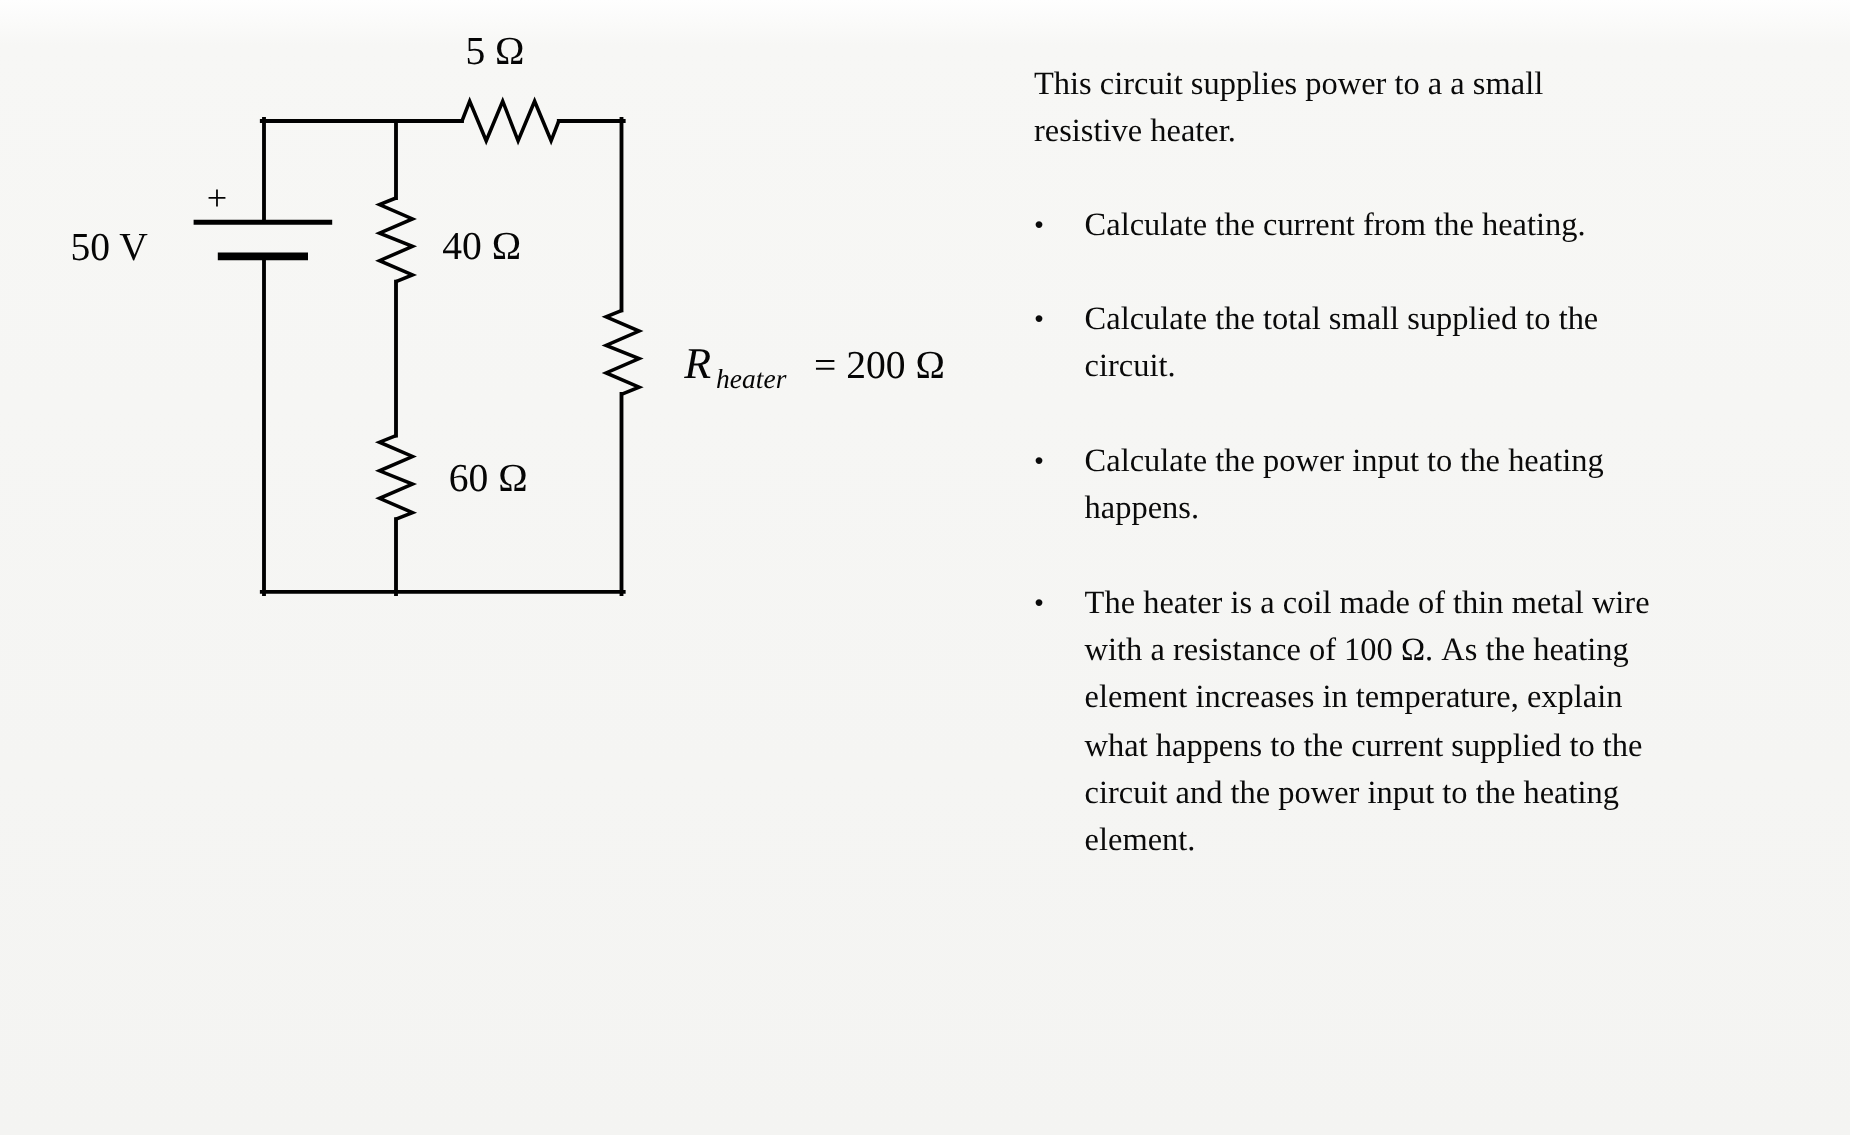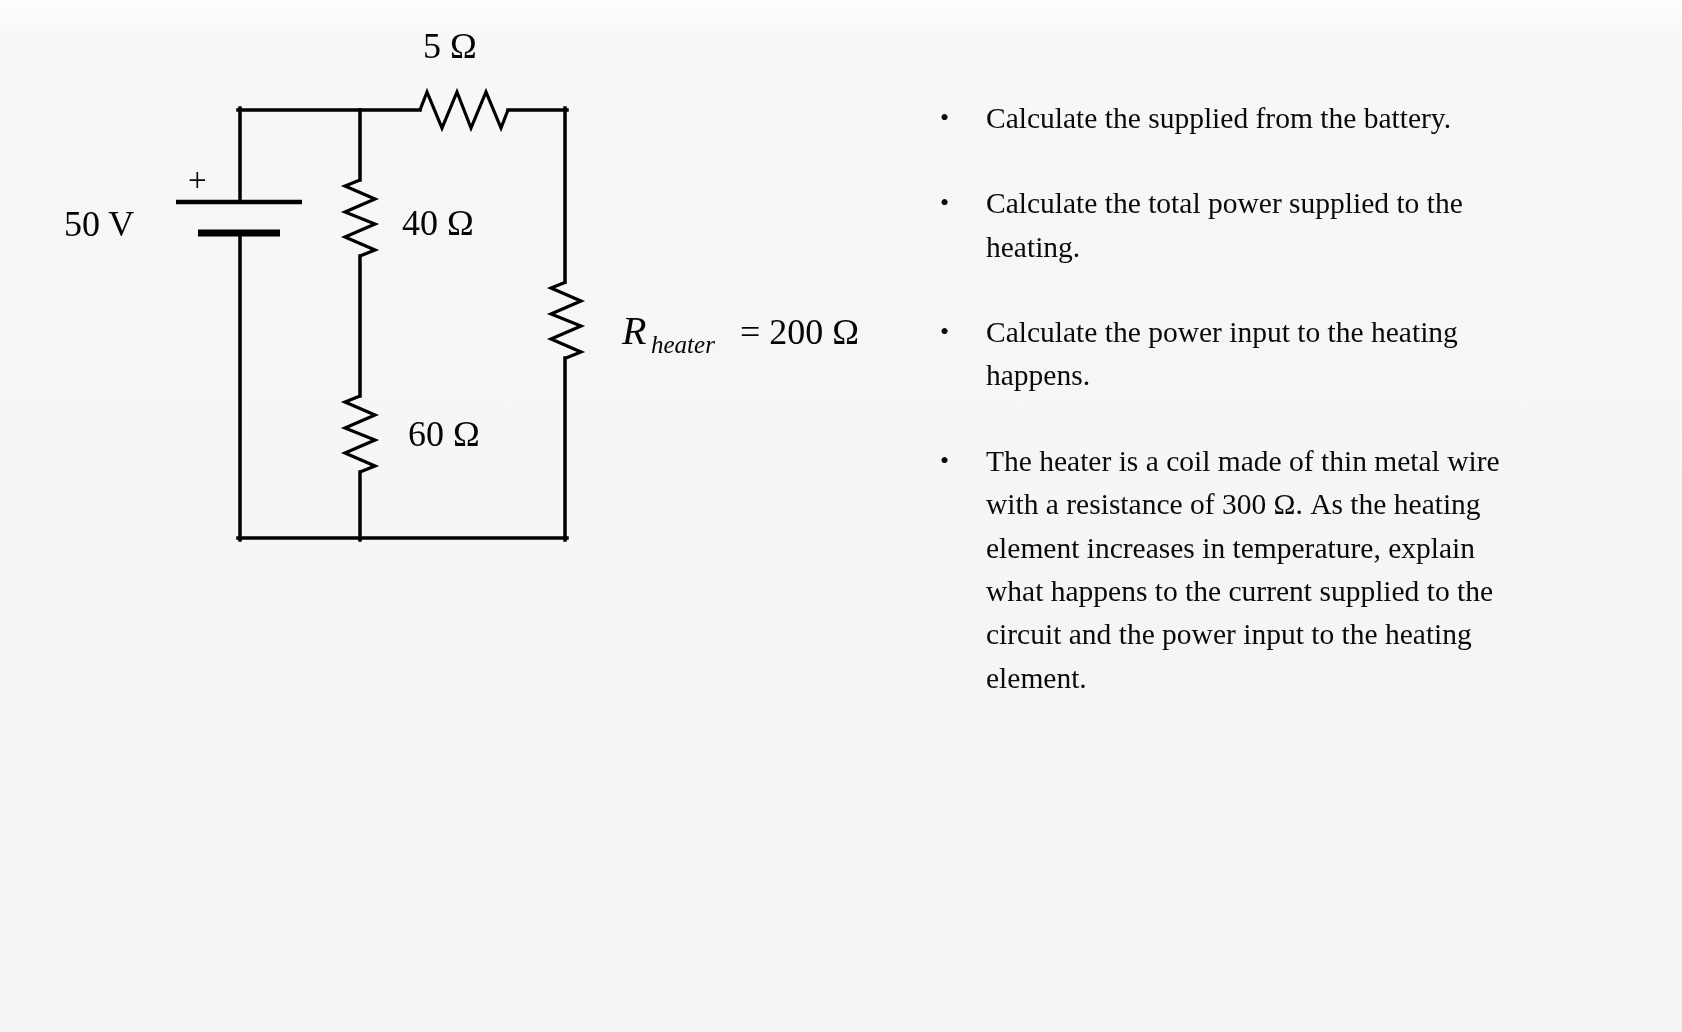--- a/index.html
+++ b/index.html
@@ -77,35 +77,36 @@
 
     <g>
       <text class="lbl-r" x="622" y="344">R</text>
       <text class="lbl-sub" x="651" y="353">heater</text>
       <text class="lbl" x="740" y="344">= 200 Ω</text>
     </g>
   </svg>
 
   <div class="problem">
 
+    <p class="intro">This circuit supplies power to a a small resistive heater.</p>
 
     <div class="bullet">
       <span class="dot">•</span>
-      <span class="btext">Calculate the supplied from the battery.</span>
+      <span class="btext">Calculate the current from the heating.</span>
     </div>
 
     <div class="bullet">
       <span class="dot">•</span>
-      <span class="btext">Calculate the total power supplied to the heating.</span>
+      <span class="btext">Calculate the total small supplied to the circuit.</span>
     </div>
 
     <div class="bullet">
       <span class="dot">•</span>
       <span class="btext">Calculate the power input to the heating happens.</span>
     </div>
 
     <div class="bullet">
       <span class="dot">•</span>
-      <span class="btext">The heater is a coil made of thin metal wire with a resistance of 300 Ω. As the heating element increases in temperature, explain what happens to the current supplied to the circuit and the power input to the heating element.</span>
+      <span class="btext">The heater is a coil made of thin metal wire with a resistance of 100 Ω. As the heating element increases in temperature, explain what happens to the current supplied to the circuit and the power input to the heating element.</span>
     </div>
 
   </div>
 </div>
 
 </body></html>

